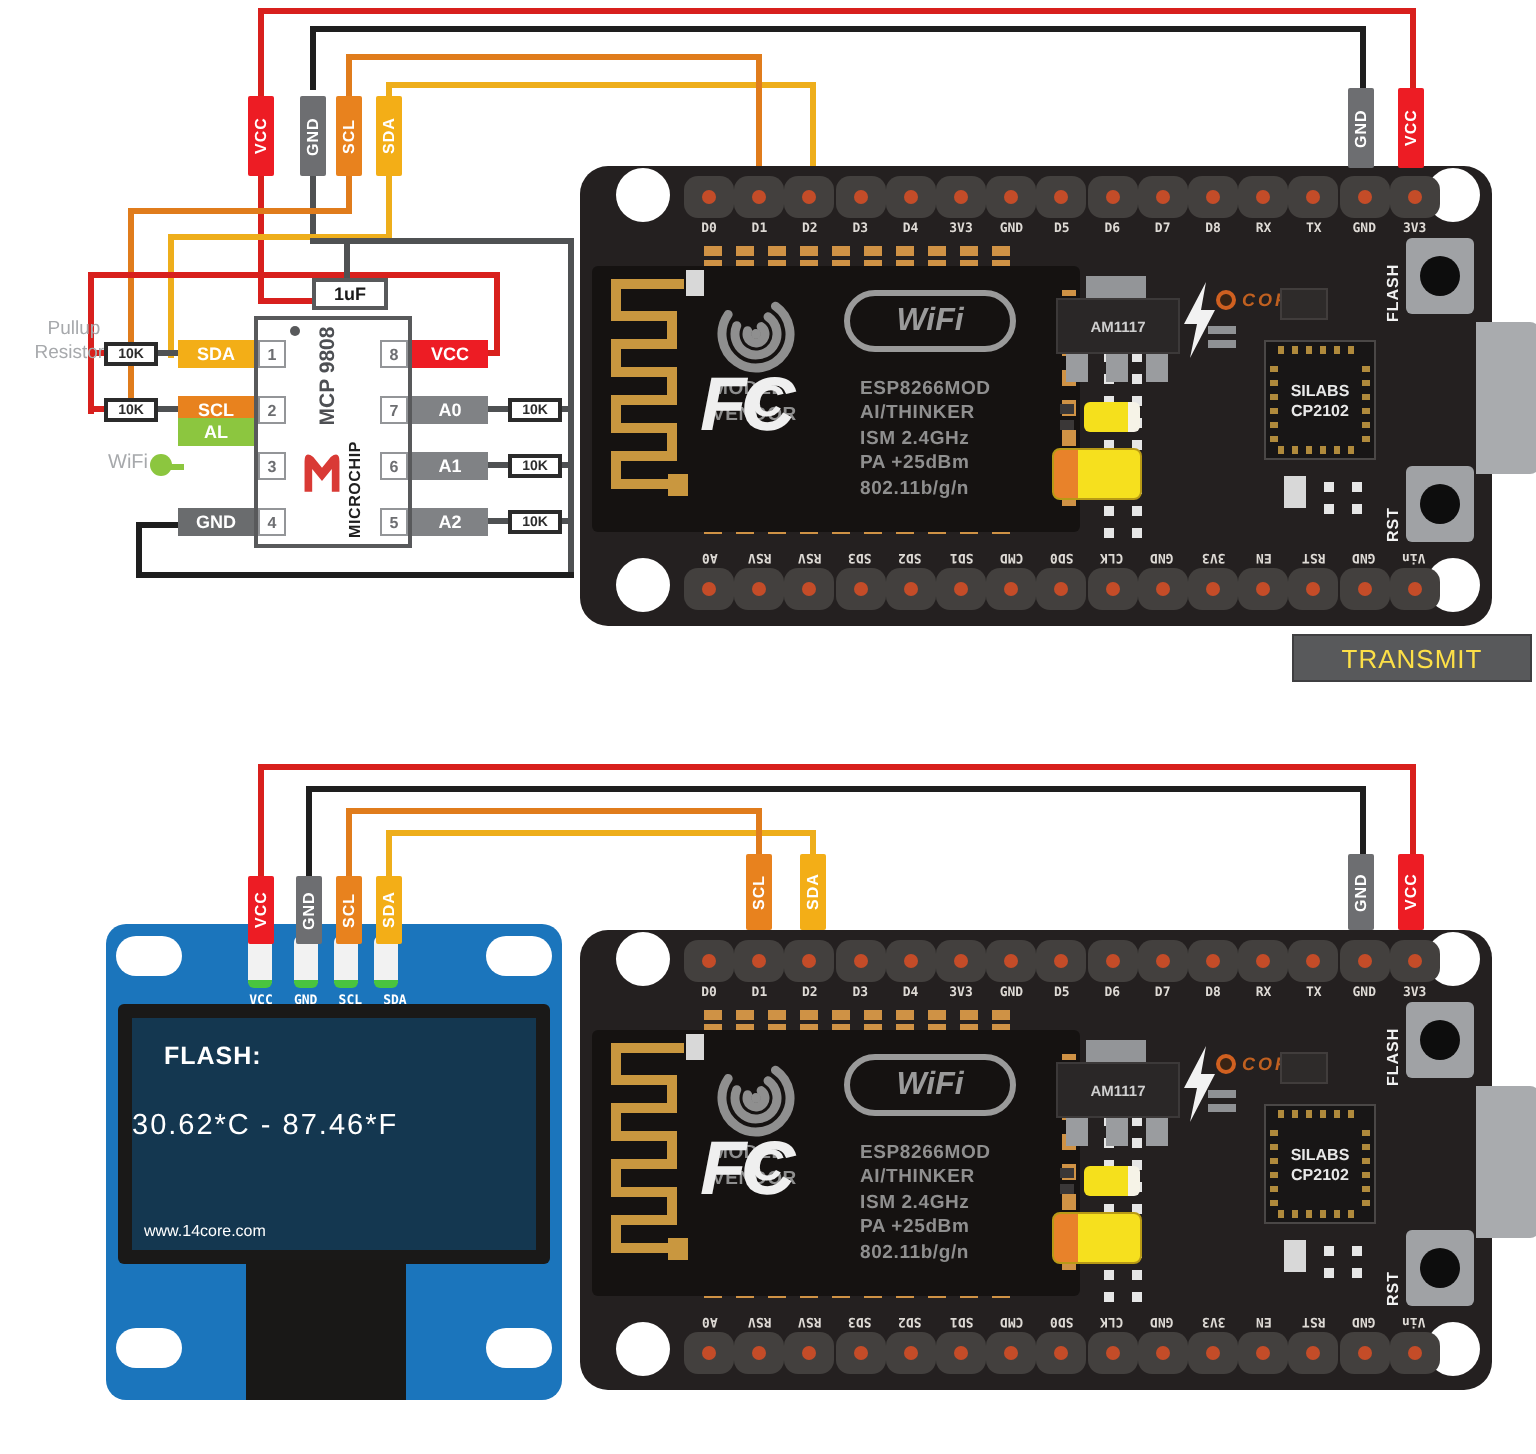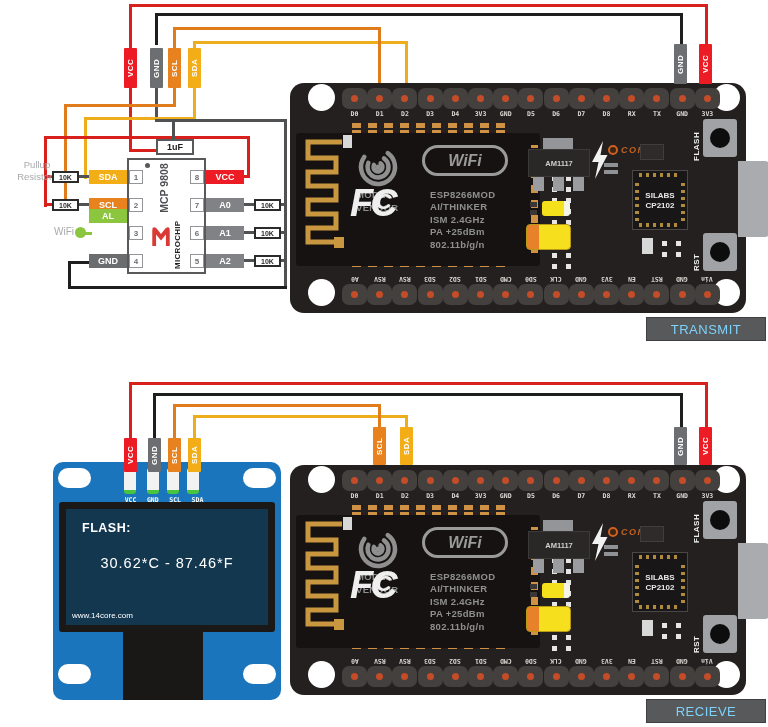--- a/index.html
+++ b/index.html
@@ -76,32 +76,32 @@
   .tkv{position:absolute;background:repeating-linear-gradient(0deg,#b08a3c 0 3px,rgba(0,0,0,0) 3px 7px);}
   .bars{position:absolute;width:14px;height:4px;background:#8f9194;}
   .sot{position:absolute;left:350px;top:61px;width:24px;height:16px;background:#2e2b2a;border:1px solid #413d3c;box-sizing:border-box;}
   .btnlab{position:absolute;color:#f2f2f2;font-size:8px;font-weight:bold;writing-mode:vertical-rl;transform:rotate(180deg);letter-spacing:.5px;}
   .btn{position:absolute;width:34px;height:38px;background:#a0a2a5;border-radius:3px;}
   .btn:after{content:"";position:absolute;left:7px;top:9px;width:20px;height:20px;border-radius:50%;background:#0d0d0d;}
   .core{position:absolute;left:318px;top:62px;display:flex;align-items:center;gap:3px;}
   .core-ic{width:10px;height:10px;border-radius:50%;border:2px solid #d06020;box-sizing:border-box;background:#3a2414;}
   .core-tx{color:#c06020;font-size:9px;font-weight:bold;font-style:italic;letter-spacing:1.5px;}
   .tag{position:absolute;left:646px;width:120px;height:24px;background:#58595b;border:1px solid #3f3f41;box-sizing:border-box;
-       color:#7dd3fc;font-size:13px;display:flex;align-items:center;justify-content:center;letter-spacing:.5px;z-index:6;}
+       color:#fde047;font-size:13px;display:flex;align-items:center;justify-content:center;letter-spacing:.5px;z-index:6;}
   .t1{top:317px;} .t2{top:699px;}
   
   .oled{position:absolute;left:53px;top:462px;width:228px;height:238px;background:#1b75bc;border-radius:10px;z-index:2;}
   .oval{position:absolute;width:33px;height:20px;border-radius:10px;background:#fff;}
   .opin{position:absolute;top:6px;width:12px;height:26px;background:#f2f2f2;border-radius:3px;border-bottom:4px solid #49c43f;box-sizing:border-box;}
   .opnames{position:absolute;left:67px;top:34px;width:88px;display:flex;justify-content:space-between;}
   .opnames .li{width:21px;text-align:center;color:#fff;font-size:6.5px;font-weight:bold;font-family:"DejaVu Sans Mono",monospace;}
   .oframe{position:absolute;left:6px;top:40px;width:216px;height:130px;background:#1a1918;border-radius:3px;}
   .oscreen{position:absolute;left:7px;top:7px;width:202px;height:116px;background:#143750;color:#fff;}
   .o-title{position:absolute;left:16px;top:12px;font-size:12.5px;font-weight:bold;letter-spacing:.5px;}
-  .o-val{position:absolute;left:0;right:0;top:46px;text-align:center;font-size:14.5px;letter-spacing:1px;}
+  .o-val{position:absolute;left:0;right:0;top:46px;text-align:left;font-size:14.5px;letter-spacing:1px;}
   .o-site{position:absolute;left:6px;bottom:5px;font-size:8px;}
   .ribbon{position:absolute;left:70px;top:168px;width:80px;height:70px;background:#191817;}
 </style>
 </head>
 <body>
 
 <div class="stage">
 
   <div class="w wr" style="left:130px;top:4px;width:577px;height:3px"></div>
   <div class="w wk" style="left:156px;top:13px;width:527px;height:3px"></div>
@@ -710,21 +710,20 @@
   <div class="smd" style="left:352px;top:155px;width:11px;height:16px"></div>
   <div class="vias" style="left:372px;top:152px;height:22px"></div>
   <div class="vias" style="left:386px;top:152px;height:22px"></div>
 
   <span class="btnlab" style="left:402px;top:40px;height:38px">FLASH</span>
   <div class="btn" style="left:413px;top:36px"></div>
   <span class="btnlab" style="left:402px;top:156px;height:32px">RST</span>
   <div class="btn" style="left:413px;top:150px"></div>
 </div>
   <div class="tag t1">TRANSMIT</div>
-  <div class="tag t2">RECIEVE</div>
 
   <div class="w wr" style="left:130px;top:382px;width:577px;height:3px"></div>
   <div class="w wk" style="left:154px;top:393px;width:529px;height:3px"></div>
   <div class="w wo" style="left:174px;top:404px;width:207px;height:3px"></div>
   <div class="w wy" style="left:194px;top:415px;width:214px;height:3px"></div>
   <div class="w wr" style="left:129px;top:382px;width:3px;height:58px"></div>
   <div class="w wk" style="left:153px;top:393px;width:3px;height:47px"></div>
   <div class="w wo" style="left:173px;top:404px;width:3px;height:36px"></div>
   <div class="w wy" style="left:193px;top:415px;width:3px;height:25px"></div>
   <div class="w wr" style="left:705px;top:382px;width:3px;height:46px"></div>

